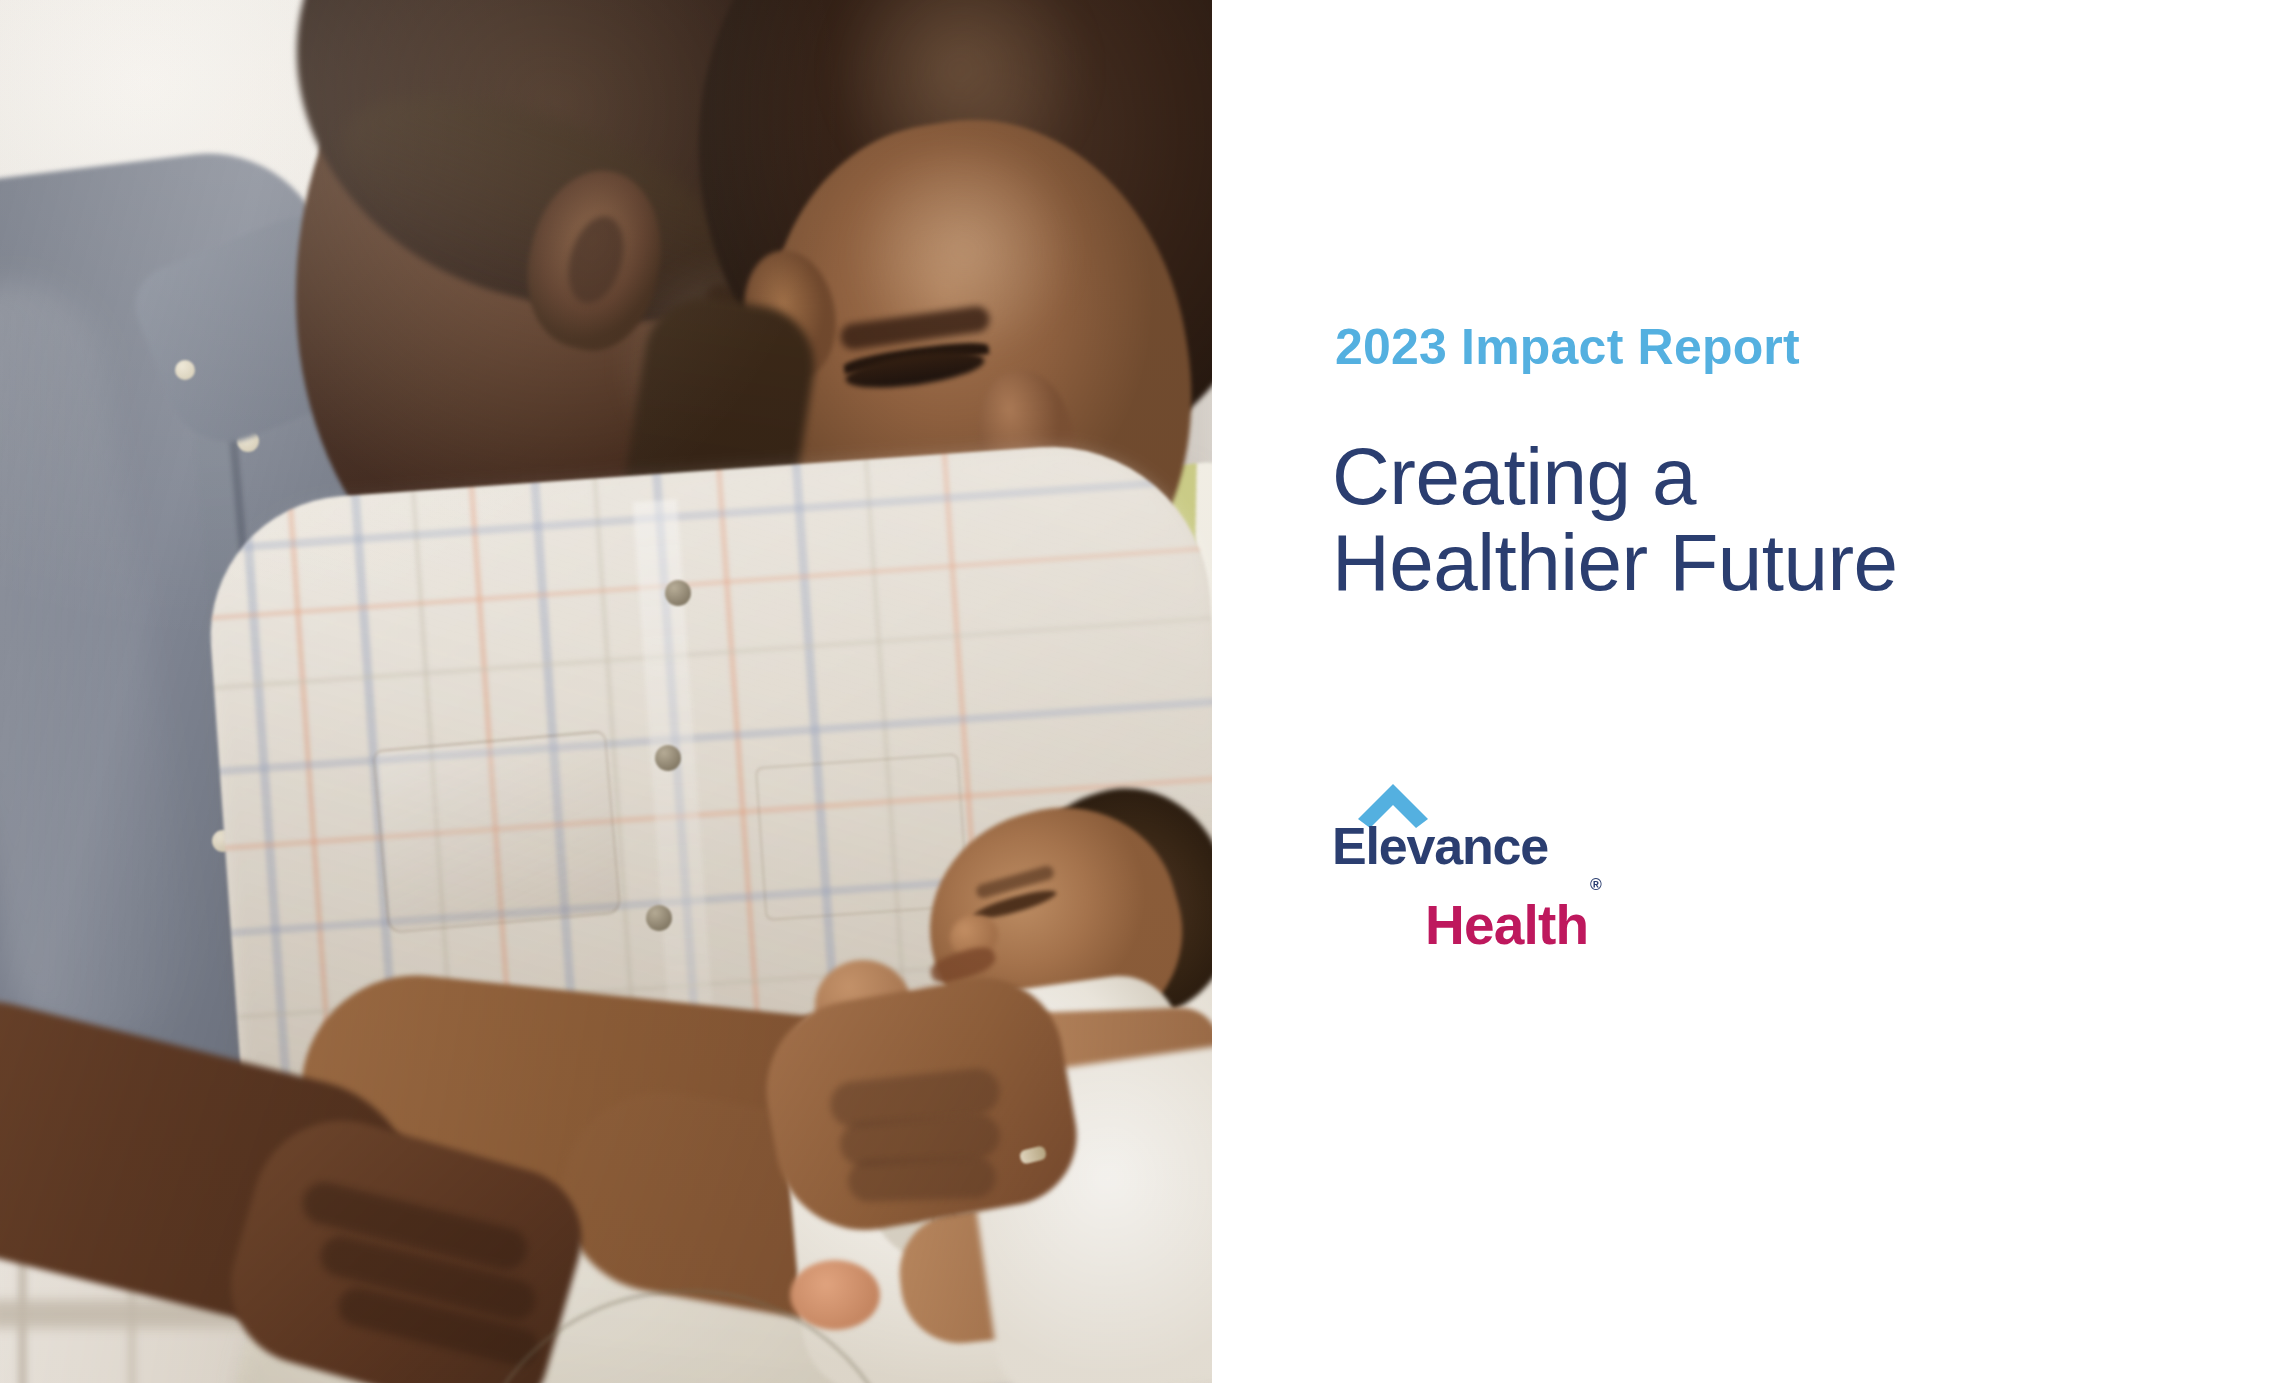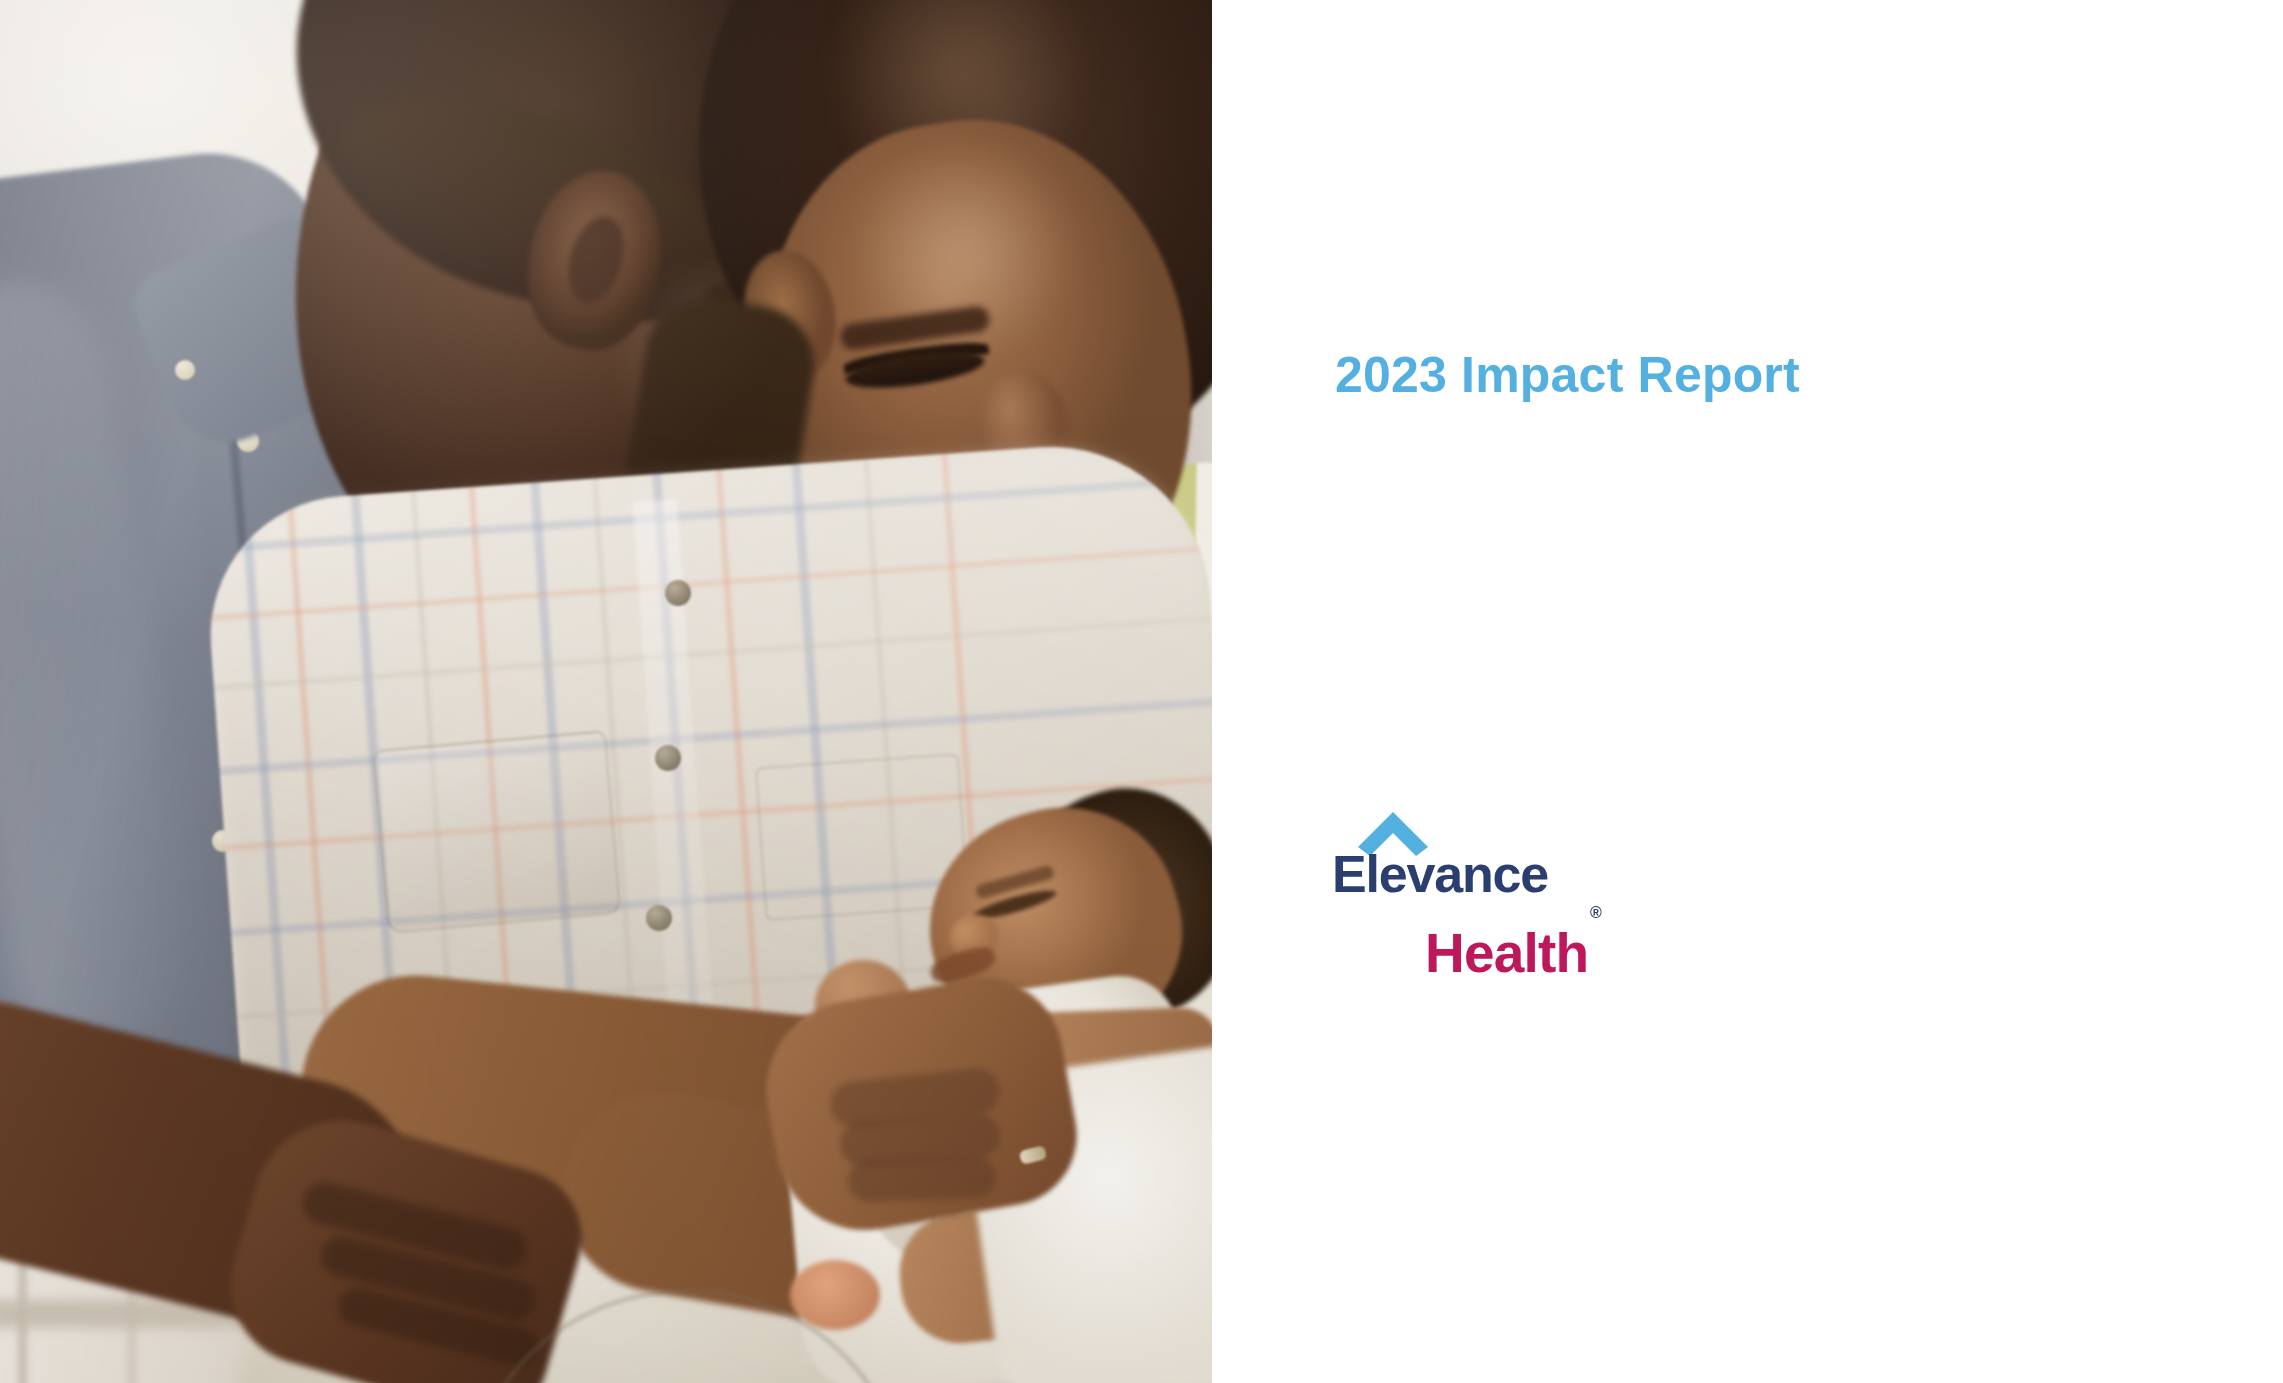--- a/index.html
+++ b/index.html
@@ -233,21 +233,21 @@
 
   
   .grade{left:0;top:0;width:1212px;height:1383px;pointer-events:none;
     background:
       radial-gradient(90% 70% at 20% 8%, rgba(255,250,240,.20) 0%, rgba(255,250,240,0) 55%),
       linear-gradient(180deg, rgba(255,248,238,.05) 0%, rgba(90,70,50,.07) 100%);}
   .softfocus{left:0;top:0;width:1212px;height:1383px;pointer-events:none;
     backdrop-filter:blur(0.6px);}
 
   
-  .panel{position:relative;flex:1 1 auto;height:1178px;background:#ffffff;margin-top:28px;}
+  .panel{position:relative;flex:1 1 auto;height:1178px;background:#ffffff;}
   .eyebrow{
     position:absolute;left:123px;top:322px;
     font-size:50px;font-weight:700;letter-spacing:.2px;
     color:#54b0e0;white-space:nowrap;line-height:1;
   }
   .headline{
     position:absolute;left:120px;top:434px;
     font-size:80px;font-weight:400;line-height:1.07;letter-spacing:-0.5px;
     color:#2b3e70;white-space:pre-line;
   }
@@ -403,20 +403,22 @@
     <div class="ph pillow-seam"></div>
 
     <div class="ph grade"></div>
     <div class="ph softfocus"></div>
   </div>
 
   <div class="panel">
 
     <div class="eyebrow">2023 Impact Report</div>
 
+    <div class="headline">Creating a
+Healthier Future</div>
 
     <div class="logo" role="img" aria-label="Elevance Health">
 
       <svg class="logo-chev" viewBox="0 0 78 48">
         <path d="M39 4 L74 39 L62 48 L39 25 L16 48 L4 39 Z" fill="#54b0e0"></path>
       </svg>
 
       <div class="logo-word">Elevance</div>
 
       <div class="logo-reg">®</div>

